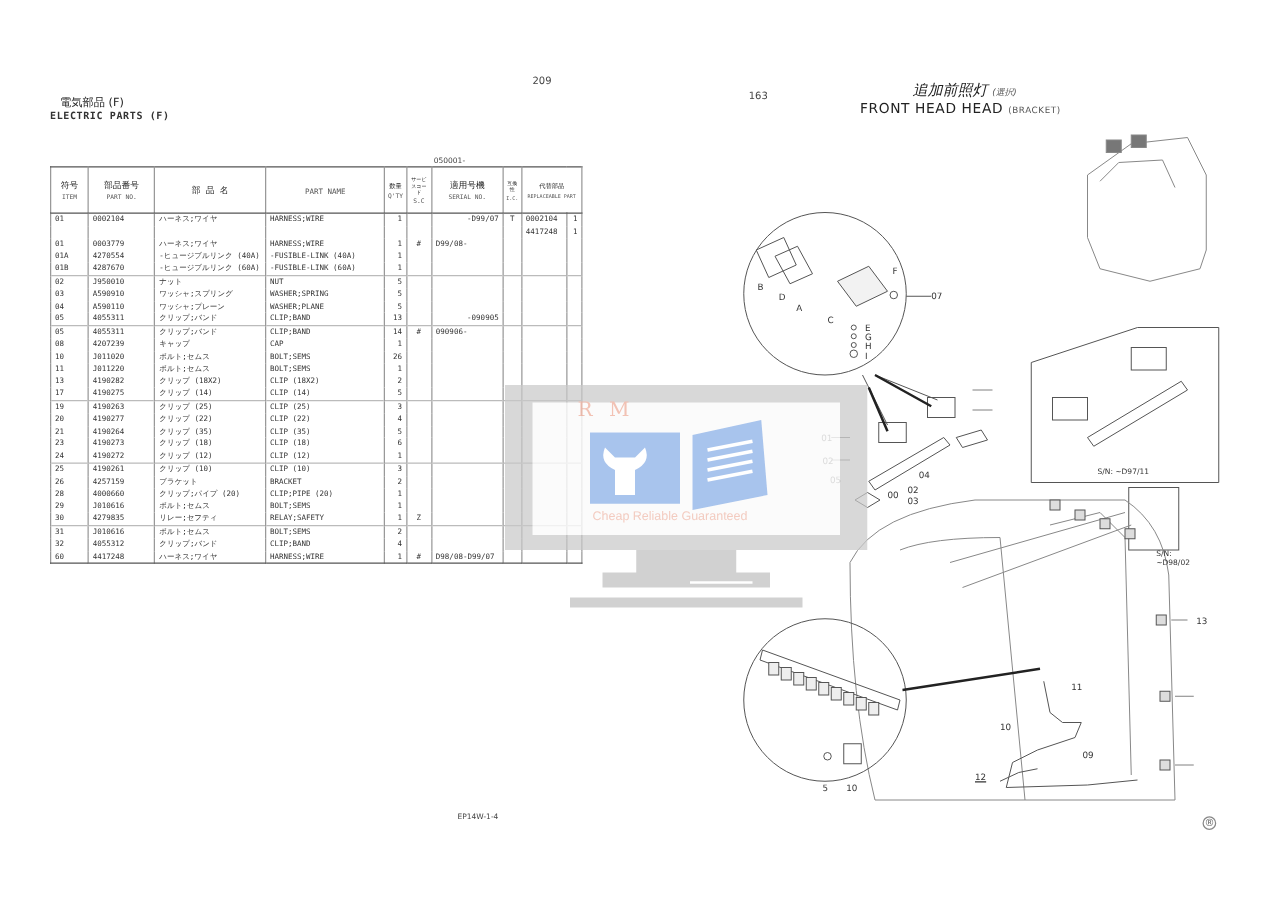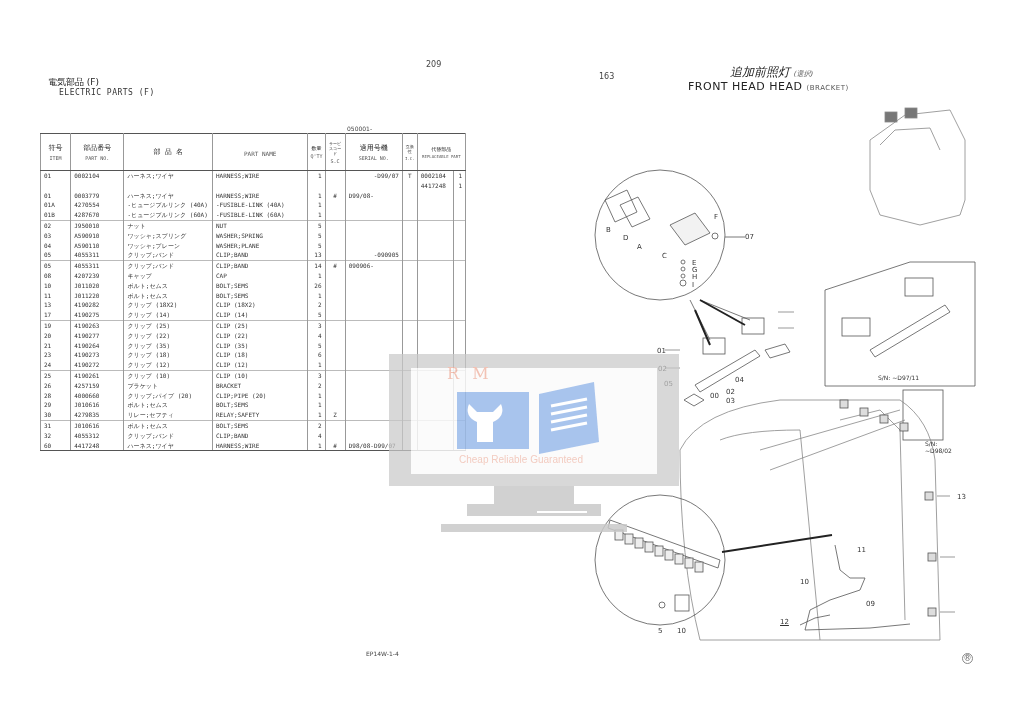--- a/index.html
+++ b/index.html
@@ -2,21 +2,21 @@
 <html><head>
   <meta charset="utf-8">
   <style>
     html, body { margin: 0; padding: 0; }
     body {
       width: 1024px; height: 723px; background: #ffffff; position: relative; overflow: hidden;
       font-family: "DejaVu Sans", sans-serif; color: #333;
     }
     .page-num { position: absolute; font-size: 8px; color: #444; }
     .left-title-jp { position: absolute; left: 48px; top: 76px; font-size: 9px; color: #222; }
-    .left-title-en { position: absolute; left: 59px; top: 88px; font-size: 8px; color: #333; font-family: "DejaVu Sans Mono", monospace; letter-spacing: 0.5px; }
+    .left-title-en { position: absolute; left: 40px; top: 88px; font-size: 8px; color: #333; font-family: "DejaVu Sans Mono", monospace; letter-spacing: 0.5px; font-weight: bold; }
     .serial-range { position: absolute; left: 347px; top: 125px; font-size: 6px; color: #444; }
 
     table.parts {
       position: absolute; left: 40px; top: 133px; width: 426px; border-collapse: collapse;
       font-size: 6px; color: #333; font-family: "DejaVu Sans Mono", monospace;
     }
     table.parts th { font-weight: normal; border-left: 1px solid #999; border-right: 1px solid #999; border-top: 1.5px solid #555; border-bottom: 1.5px solid #555; padding: 1px 2px; text-align: center; vertical-align: middle; height: 34px; }
     table.parts th .jp { display: block; font-size: 7px; color: #222; }
     table.parts th .en { display: block; font-size: 5px; color: #555; margin-top: 2px; }
     table.parts td { border-left: 1px solid #999; border-right: 1px solid #999; padding: 0 3px; height: 9.8px; line-height: 9.8px; white-space: nowrap; overflow: hidden; }
@@ -28,21 +28,21 @@
     .doc-code { position: absolute; left: 366px; top: 650px; font-size: 6px; color: #444; }
 
     .right-title-jp { position: absolute; left: 730px; top: 64px; font-size: 12px; color: #222; font-style: italic; }
     .right-title-jp small { font-size: 7px; color: #555; }
     .right-title-en { position: absolute; left: 688px; top: 80px; font-size: 11px; color: #222; letter-spacing: 0.5px; }
     .right-title-en small { font-size: 7px; color: #555; }
 
     .diagram { position: absolute; left: 560px; top: 100px; width: 440px; height: 580px; }
     .diag-label { position: absolute; font-size: 7px; color: #333; }
 
-    .watermark { position: absolute; left: 389px; top: 308px; width: 290px; height: 180px; opacity: 0.85; margin-top: 46px; }
+    .watermark { position: absolute; left: 404px; top: 308px; width: 290px; height: 180px; opacity: 0.85; }
     .wm-rm { position: absolute; left: 58px; top: 10px; font-size: 16px; font-family: "DejaVu Serif", serif; color: #f0b8a8; letter-spacing: 4px; }
     .wm-tag { position: absolute; left: 70px; top: 100px; font-size: 10px; color: #f2c3b6; font-family: "Liberation Sans", sans-serif; }
     .copyright { position: absolute; left: 962px; top: 653px; font-size: 8px; color: #666; border: 1px solid #888; border-radius: 50%; width: 9px; height: 9px; line-height: 9px; text-align: center; }
   </style>
 </head>
 <body>
 
 <div class="page-num" style="left:426px; top:60px;">209</div>
 <div class="left-title-jp">電気部品 (F)</div>
 <div class="left-title-en">ELECTRIC PARTS (F)</div>

